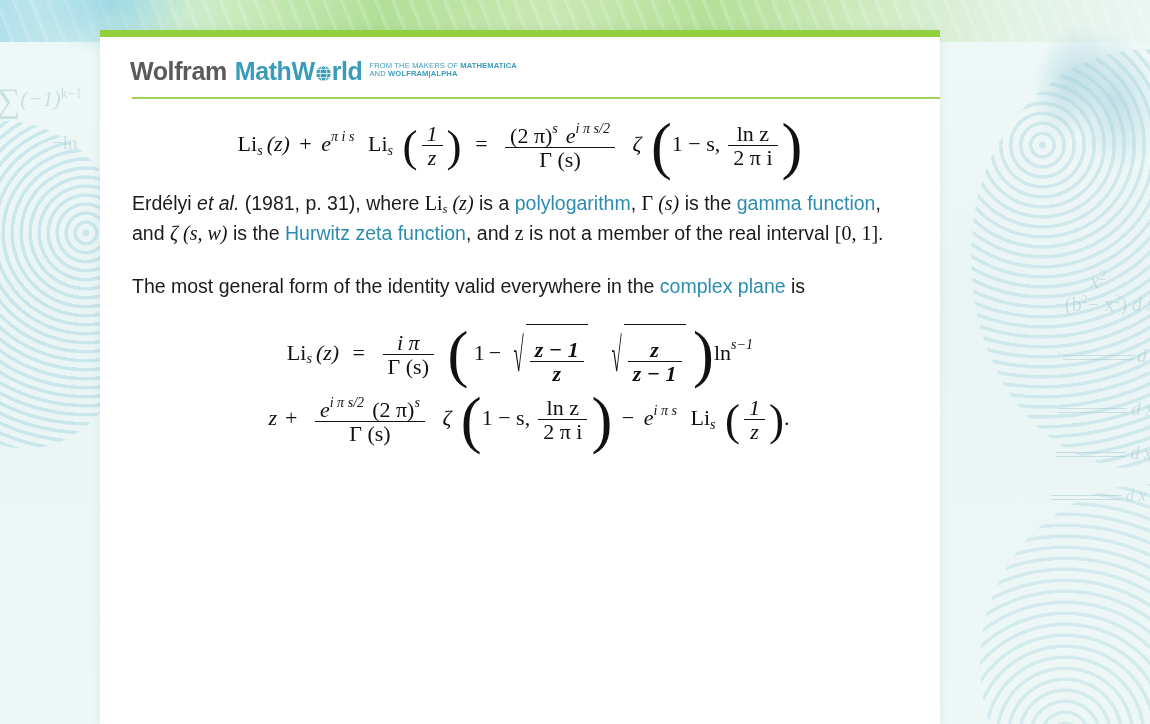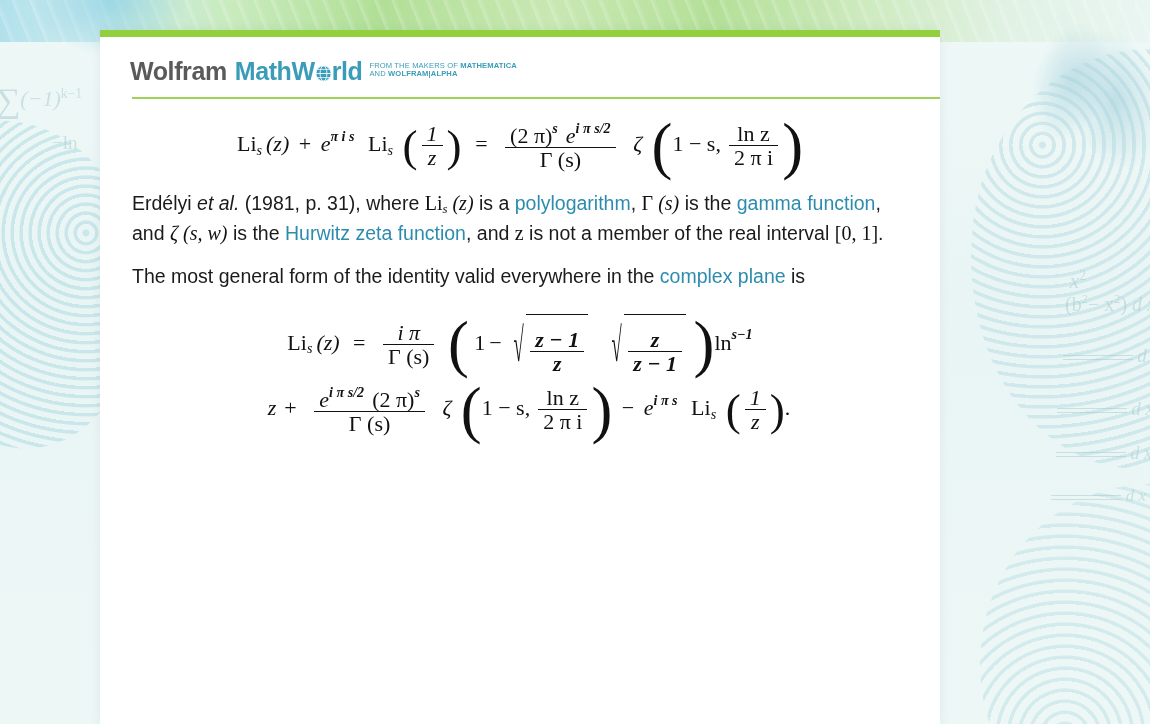--- a/index.html
+++ b/index.html
@@ -124,21 +124,21 @@
   .bg-formula .it { font-style: italic; }
   .bg-formula sup, .bg-formula sub { font-size: .62em; }
   .bg-left-1 { left: -4px; top: 82px; font-size: 22px; }
   .bg-left-1 .sig { font-size: 34px; vertical-align: -6px; }
   .bg-left-2 { left: 52px; top: 132px; font-size: 19px; }
   .bg-right-1 { right: -6px; top: 292px; font-size: 20px; }
   .bg-right-2 { right: -10px; top: 345px; font-size: 19px; }
   .bg-right-3 { right: -4px; top: 398px; font-size: 19px; }
   .bg-right-4 { right: -2px; top: 443px; font-size: 18px; }
   .bg-right-5 { right: 4px; top: 486px; font-size: 17px; }
-  .bg-right-0 { right: 64px; top: 268px; font-size: 22px; }
+  .bg-right-0 { right: 44px; top: 268px; font-size: 22px; }
   .frac-bar {
     display: inline-block;
     border-top: 1px solid currentColor;
     border-bottom: 1px solid currentColor;
     height: 3px;
     width: 70px;
     vertical-align: middle;
   }
 
   
@@ -245,21 +245,21 @@
   .eq-block {
     text-align: center;
     margin: 18px 0 18px 0;
   }
   .eq-block.eq2 { margin-top: 22px; }
   .eq-line {
     display: block;
     margin-bottom: 10px;
   }
   .eq-line.indent { padding-left: 18px; }
-  .sup  { font-size: .64em; vertical-align: .72em; font-style: italic; font-weight: bold; }
+  .sup  { font-size: .64em; vertical-align: .72em; font-style: italic; }
   .sub  { font-size: .64em; vertical-align: -.26em; font-style: italic; }
   .frac {
     display: inline-block;
     vertical-align: middle;
     text-align: center;
     margin: 0 4px;
   }
   .frac .num { display: block; padding: 0 5px; }
   .frac .den {
     display: block;
@@ -385,21 +385,21 @@
             <span class="num"><span>(2 π)</span><span class="sup">s</span><span class="sp2"></span><span class="v">e</span><span class="sup">i π s/2</span></span>
             <span class="den">Γ (s)</span>
           </span>
           <span class="sp2"></span><span class="v">ζ</span><span class="sp"></span>
           <span class="paren huge">(</span><span>1 − s,</span><span class="sp"></span><span class="frac"><span class="num">ln z</span><span class="den">2 π i</span></span><span class="paren huge">)</span>
         </span>
       </div>
 
       <p><span>Erdélyi </span><span class="it">et al.</span><span> (1981, p. 31), where </span><span class="math" style="font-size:20px"><span class="up">Li</span><span class="sub">s</span> <span class="v">(z)</span></span><span> is a </span><a class="mw-link" href="#">polylogarithm</a><span>, </span><span class="math" style="font-size:20px"><span class="up">Γ</span> <span class="v">(s)</span></span><span> is the </span><a class="mw-link" href="#">gamma function</a><span>, and </span><span class="math" style="font-size:20px"><span class="v">ζ</span> <span class="v">(s, w)</span></span><span> is the </span><a class="mw-link" href="#">Hurwitz zeta function</a><span>, and </span><span class="math v" style="font-size:20px">z</span><span> is not a member of the real interval </span><span class="math" style="font-size:20px">[0, 1]</span><span>.</span></p>
 
-      <p style="margin-top:14px"><span>The most general form of the identity valid everywhere in the </span><a class="mw-link" href="#">complex plane</a><span> is</span></p>
+      <p style="margin-top:24px"><span>The most general form of the identity valid everywhere in the </span><a class="mw-link" href="#">complex plane</a><span> is</span></p>
 
       <div class="eq-block eq2 math">
         <span class="eq-line">
           <span class="up">Li</span><span class="sub">s</span><span class="sp"></span><span class="v">(z)</span>
           <span class="sp2"></span><span>=</span><span class="sp2"></span>
           <span class="frac">
             <span class="num v">i π</span>
             <span class="den">Γ (s)</span>
           </span>
           <span class="sp"></span><span class="paren huge">(</span>

